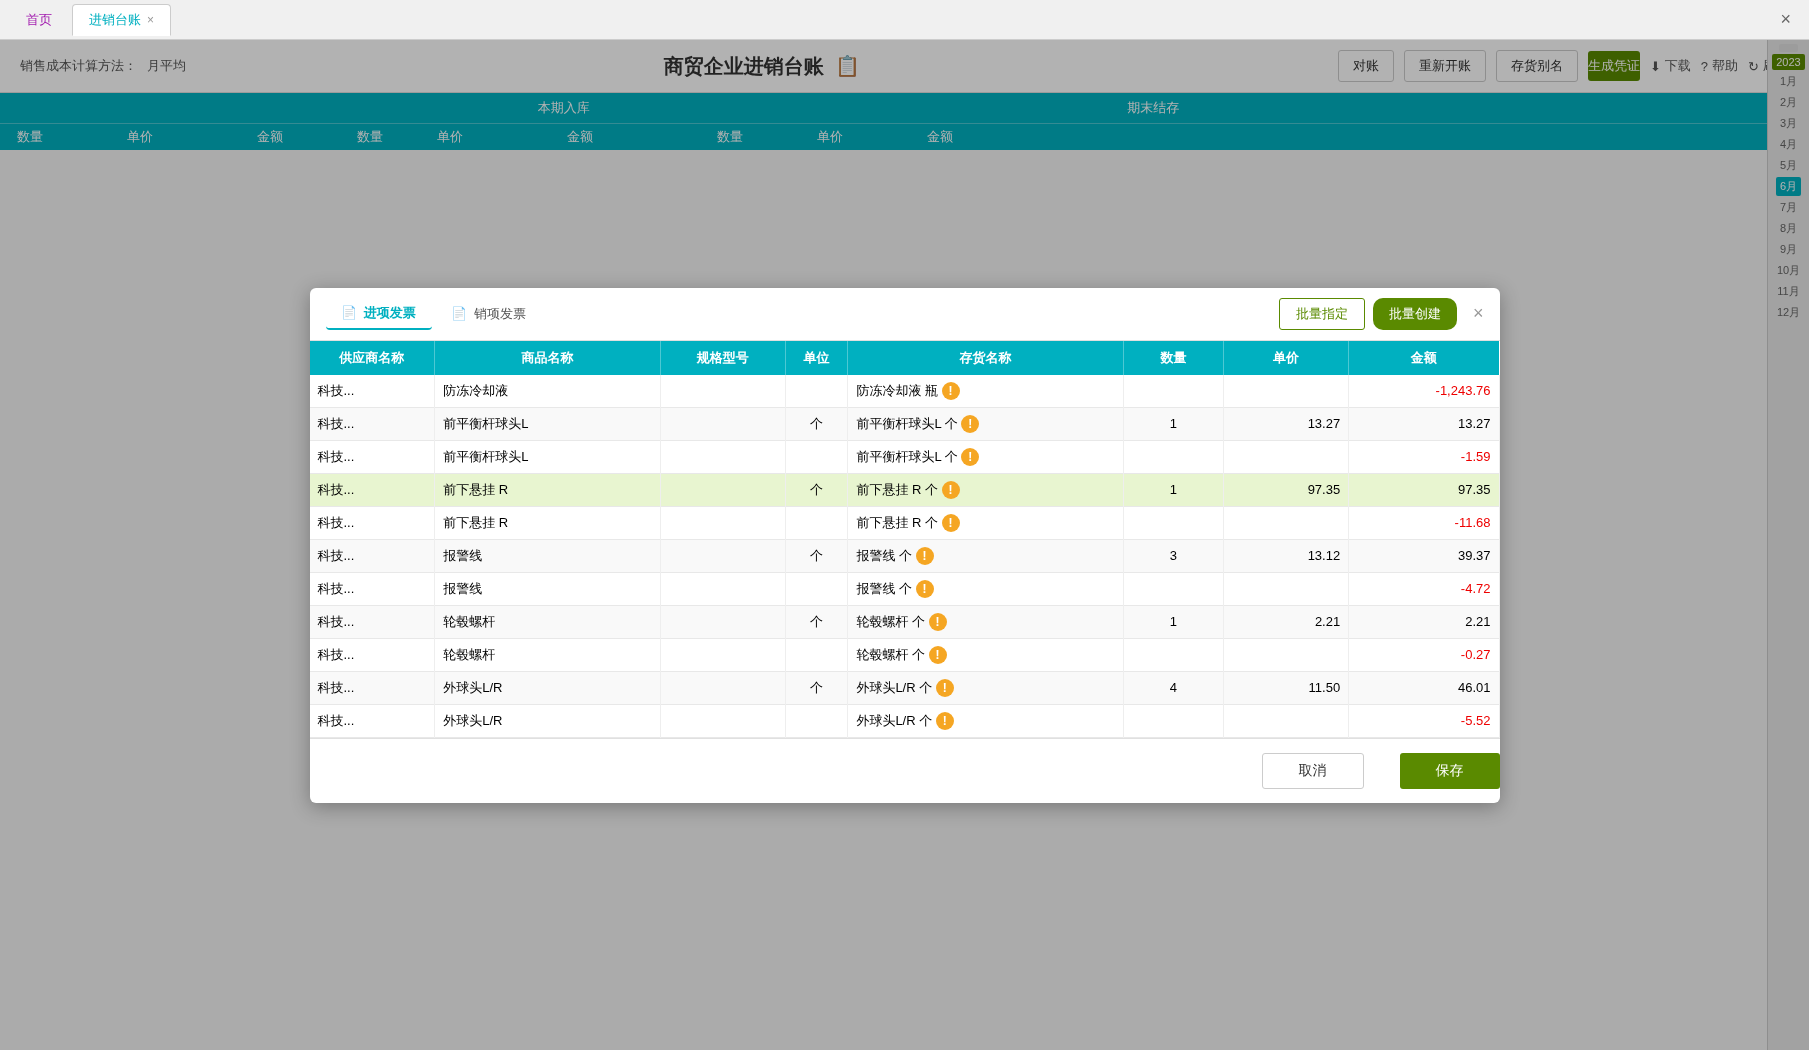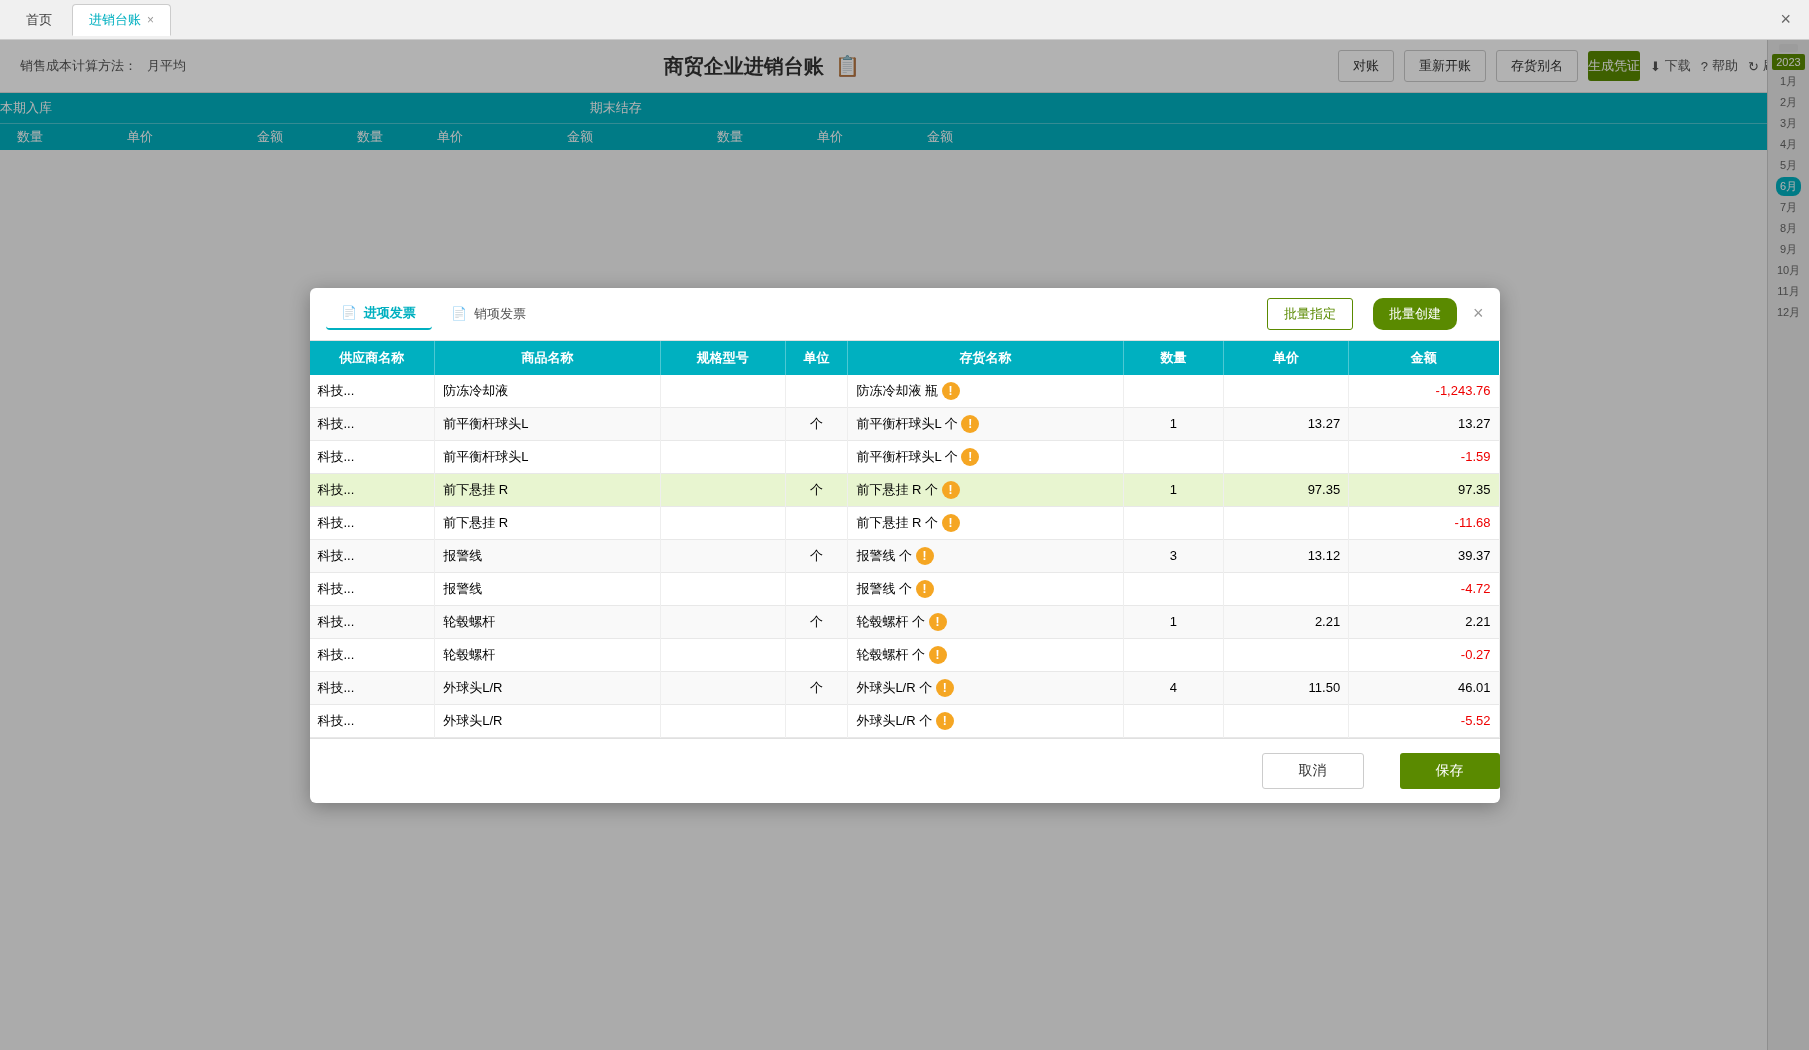--- a/index.html
+++ b/index.html
@@ -15,21 +15,21 @@
       gap: 4px;
     }
     .tab-item {
       padding: 6px 16px;
       font-size: 13px;
       cursor: pointer;
       border-radius: 4px 4px 0 0;
     }
     .tab-home {
       background: transparent;
-      color: #404040;
+      color: #a21caf;
     }
     .tab-active {
       background: #fff;
       color: #00b0c0;
       border: 1px solid #ccc;
       border-bottom: 1px solid #fff;
       display: flex; align-items: center; gap: 6px;
     }
     .tab-close { cursor: pointer; color: #999; font-size: 12px; }
     .top-close-btn {
@@ -84,21 +84,21 @@
     .toolbar-action { color: #555; font-size: 13px; cursor: pointer; display: flex; align-items: center; gap: 4px; }
 
     
     .col-headers-outer {
       background: #00b0c0;
       color: #fff;
     }
     .col-headers-top {
       display: grid;
       grid-template-columns: 1fr 1fr 1fr 40px;
-      text-align: left;
+      text-align: right;
       font-size: 13px;
       padding: 6px 0;
       border-bottom: 1px solid rgba(255,255,255,0.3);
     }
     .col-headers-sub {
       display: grid;
       grid-template-columns: 60px 160px 100px 100px 60px 200px 100px 100px 120px 100px 120px 120px 40px;
       text-align: center;
       font-size: 13px;
       padding: 4px 0;
@@ -142,21 +142,21 @@
     .modal-tab-active {
       color: #00b0c0;
       border-bottom: 2px solid #00b0c0;
       font-weight: bold;
     }
     .modal-tab-inactive {
       color: #555;
     }
     .modal-header-actions {
       margin-left: auto;
-      display: flex; gap: 20px;
+      display: flex; gap: 8px;
     }
     .modal-btn-outline {
       padding: 6px 16px;
       border: 1px solid #5a8a00;
       background: #fff;
       color: #5a8a00;
       border-radius: 3px;
       cursor: pointer;
       font-size: 13px;
     }
@@ -306,21 +306,21 @@
     .month-item {
       font-size: 11px;
       color: #666;
       padding: 2px;
       cursor: pointer;
       text-align: center;
     }
     .month-item-active {
       background: #00b0c0;
       color: #fff;
-      border-radius: 8px;
+      border-radius: 2px;
       padding: 2px 4px;
     }
   </style>
 </head>
 <body>
 
 <div class="top-tabs">
   <div class="tab-item tab-home">首页</div>
   <div class="tab-item tab-active">
     <span>进销台账</span>

